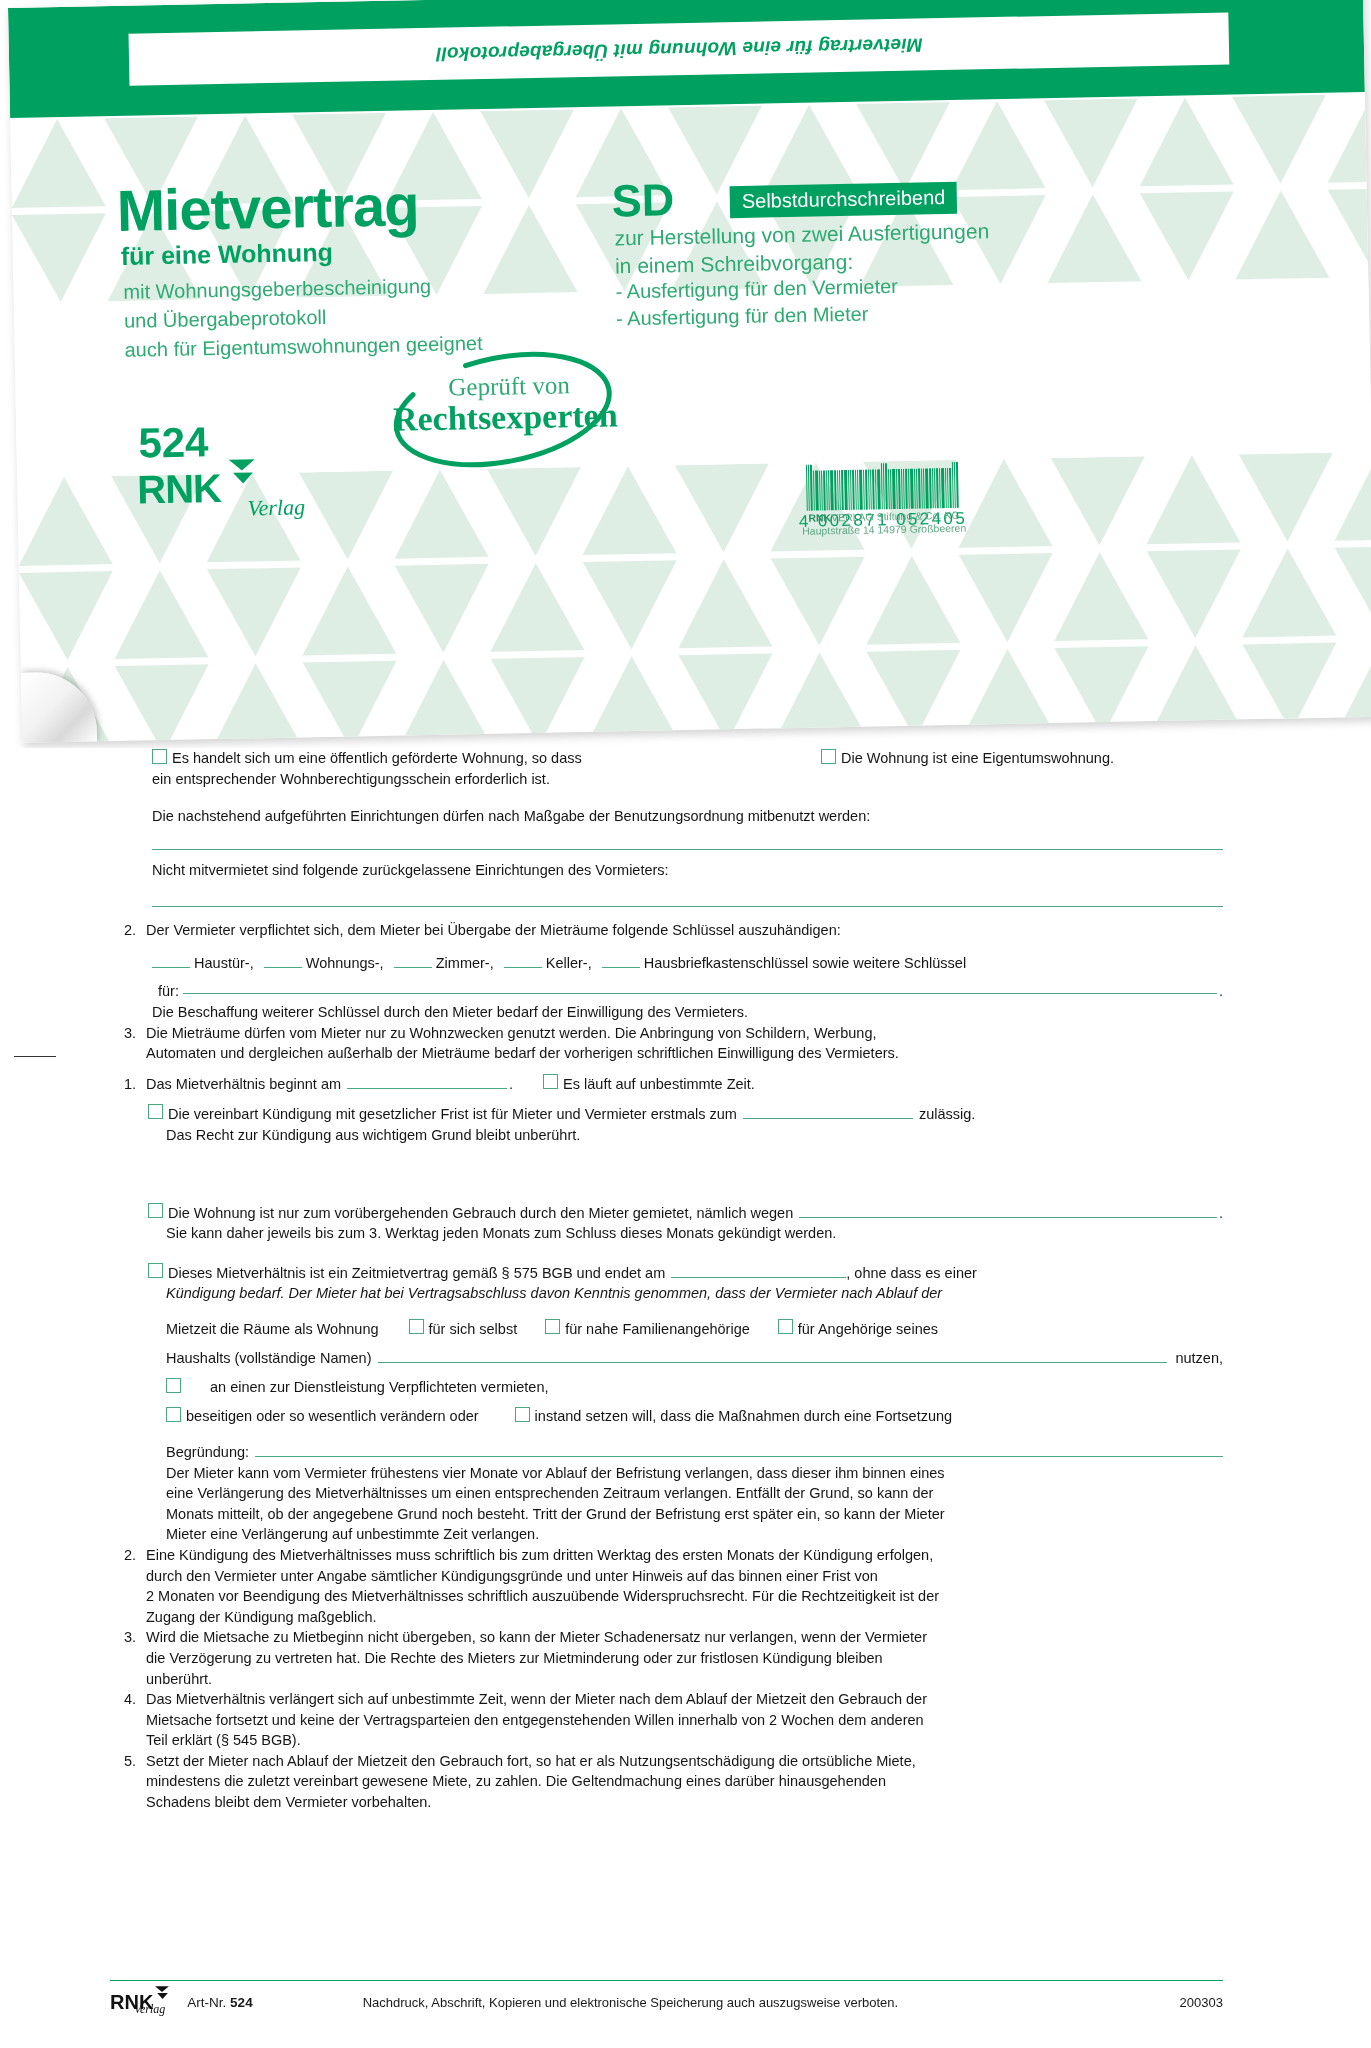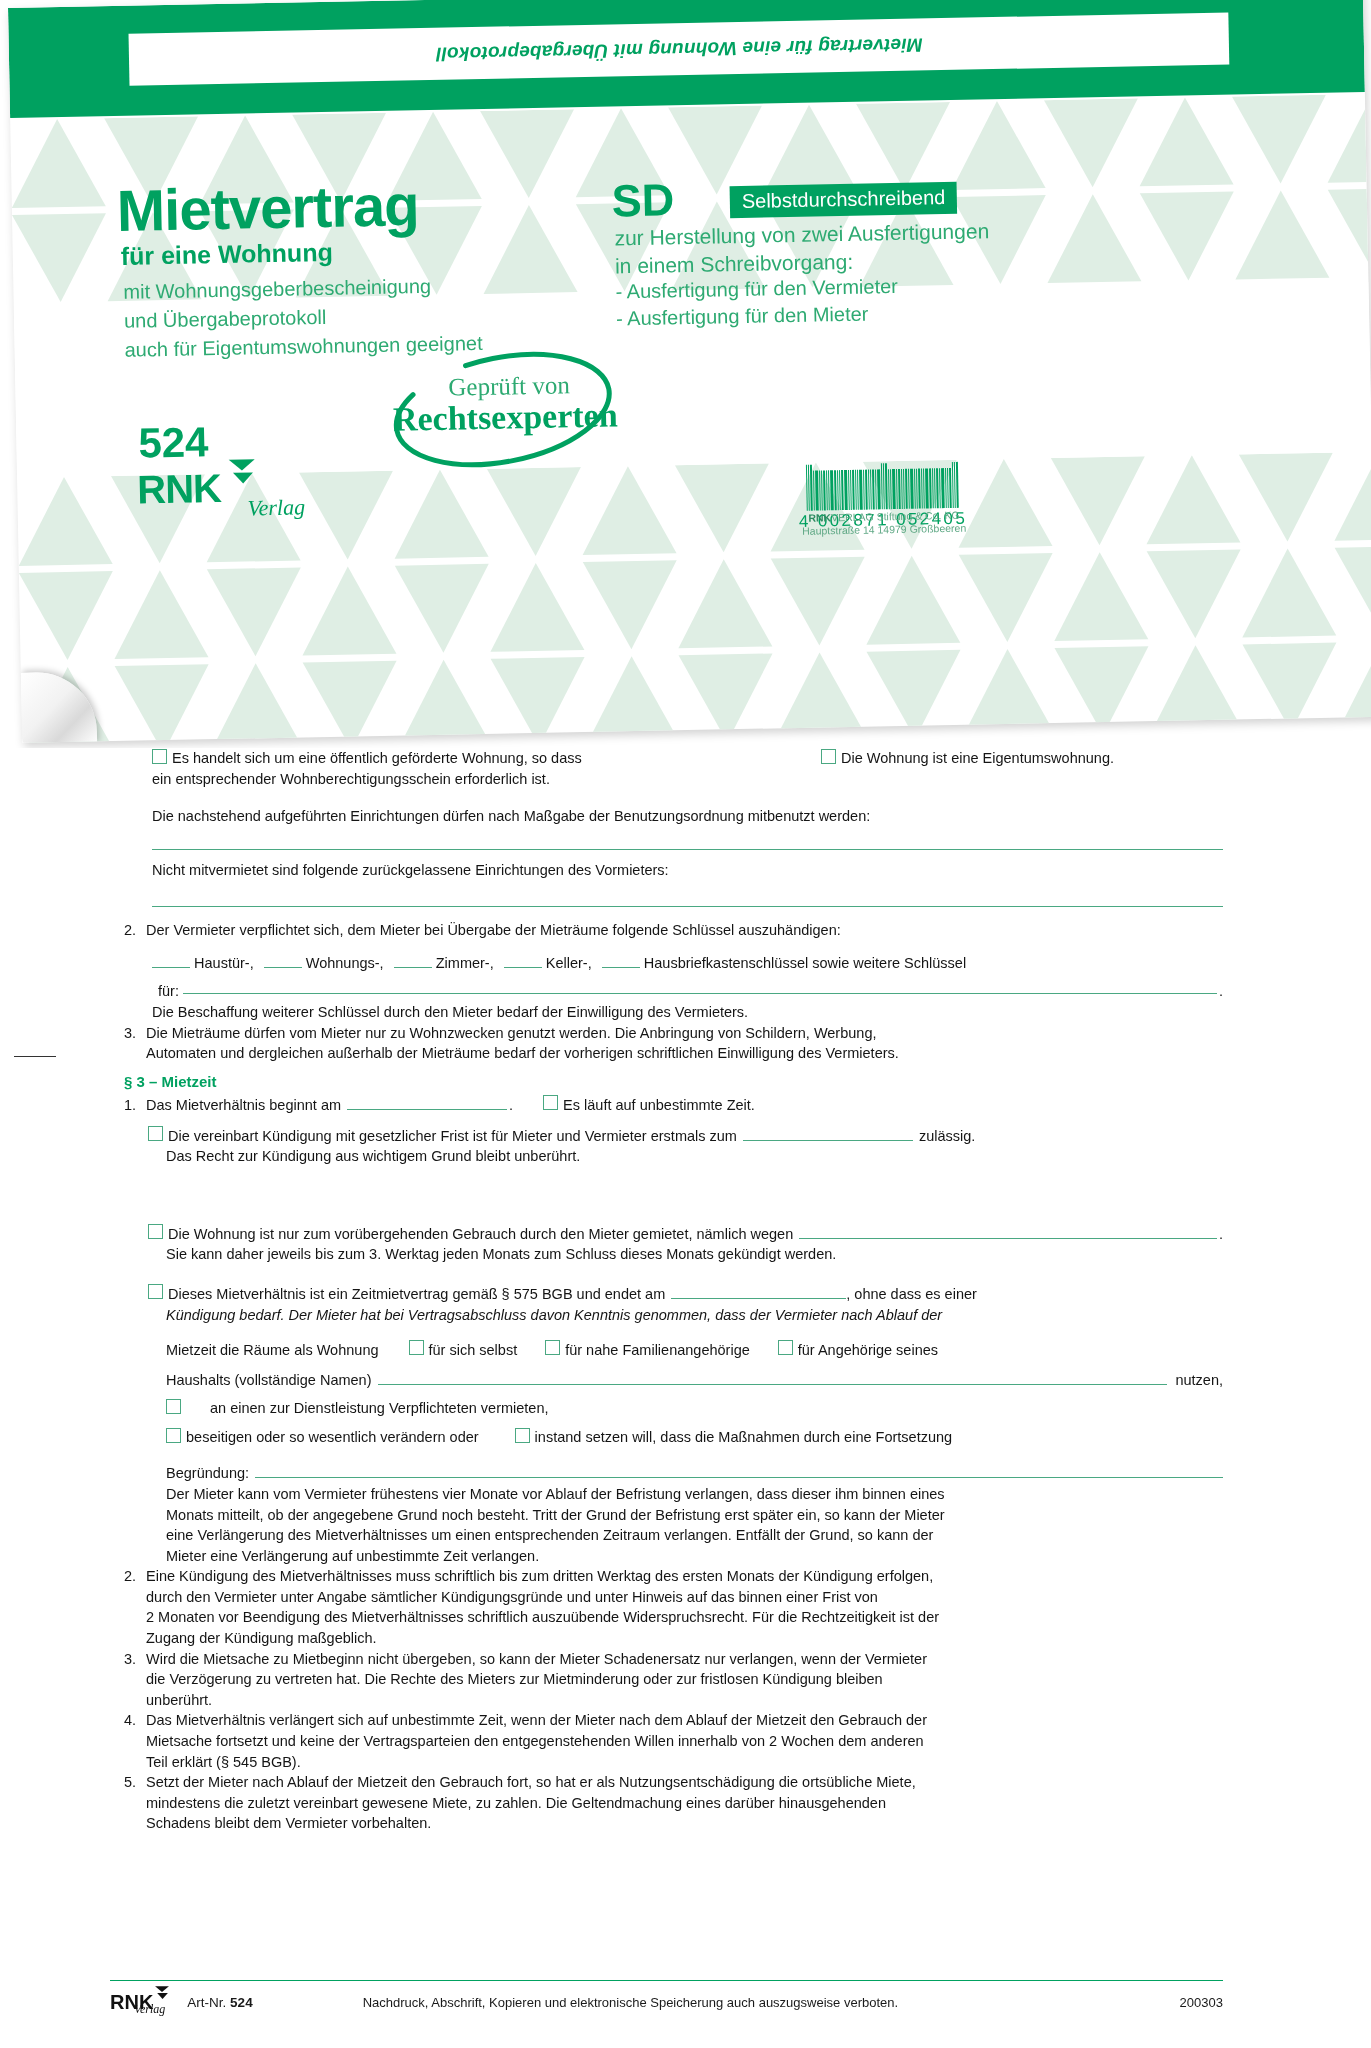--- a/index.html
+++ b/index.html
@@ -360,21 +360,20 @@
 
     <div class="row" style="padding:0 0 0 124px;">
       <span class="num">3.</span>
       <span>
         <span>Die Mieträume dürfen vom Mieter nur zu Wohnzwecken genutzt werden. Die Anbringung von Schildern, Werbung,</span><br>
         <span>Automaten und dergleichen außerhalb der Mieträume bedarf der vorherigen schriftlichen Einwilligung des Vermieters.</span>
       </span>
     </div>
 
     <div style="height:7px;"></div>
-    <div class="sec-h" style="padding:0 0 0 124px;">§ 3 – Mietzeit</div>
 
     <div class="row" style="padding:2px 0 0 124px;align-items:baseline;">
       <span class="num">1.</span>
       <span>Das Mietverhältnis beginnt am</span>
       <span class="dash" style="width:160px;margin:0 2px 0 6px;"></span>
       <span>.</span>
       <span class="cb" style="margin-left:30px;"></span>
       <span>Es läuft auf unbestimmte Zeit.</span>
     </div>
 
@@ -443,22 +442,22 @@
       <span>instand setzen will, dass die Maßnahmen durch eine Fortsetzung</span>
     </div>
 
     <div style="height:16px;"></div>
     <div style="padding:0 148px 0 166px;display:flex;align-items:baseline;">
       <span>Begründung:</span>
       <span style="flex:1;border-bottom:1.1px solid #4aa882;height:12px;margin:0 0 0 6px;"></span>
     </div>
     <div style="padding:0 148px 0 166px;">
       <div>Der Mieter kann vom Vermieter frühestens vier Monate vor Ablauf der Befristung verlangen, dass dieser ihm binnen eines</div>
+      <div>eine Verlängerung des Mietverhältnisses um einen entsprechenden Zeitraum verlangen. Entfällt der Grund, so kann der</div>
       <div>Monats mitteilt, ob der angegebene Grund noch besteht. Tritt der Grund der Befristung erst später ein, so kann der Mieter</div>
-      <div>eine Verlängerung des Mietverhältnisses um einen entsprechenden Zeitraum verlangen. Entfällt der Grund, so kann der</div>
       <div>Mieter eine Verlängerung auf unbestimmte Zeit verlangen.</div>
     </div>
 
     <div id="numberedItems" style="padding:0 148px 0 124px;">
         <div class="row">
           <span class="num">2.</span>
           <span>
             <div>Eine Kündigung des Mietverhältnisses muss schriftlich bis zum dritten Werktag des ersten Monats der Kündigung erfolgen,</div>
             <div>durch den Vermieter unter Angabe sämtlicher Kündigungsgründe und unter Hinweis auf das binnen einer Frist von</div>
             <div>2 Monaten vor Beendigung des Mietverhältnisses schriftlich auszuübende Widerspruchsrecht. Für die Rechtzeitigkeit ist der</div>

